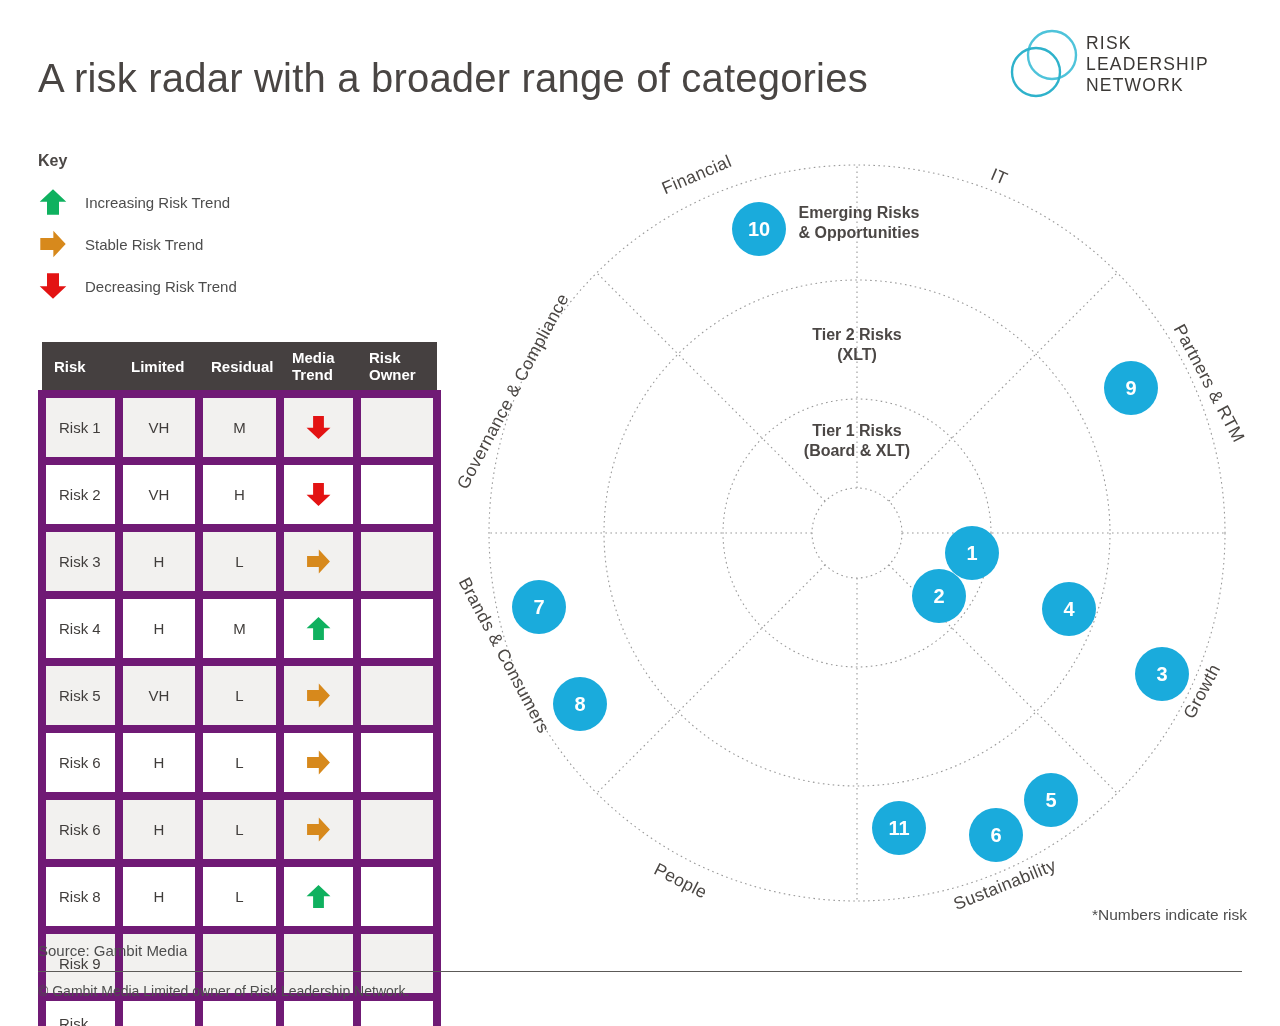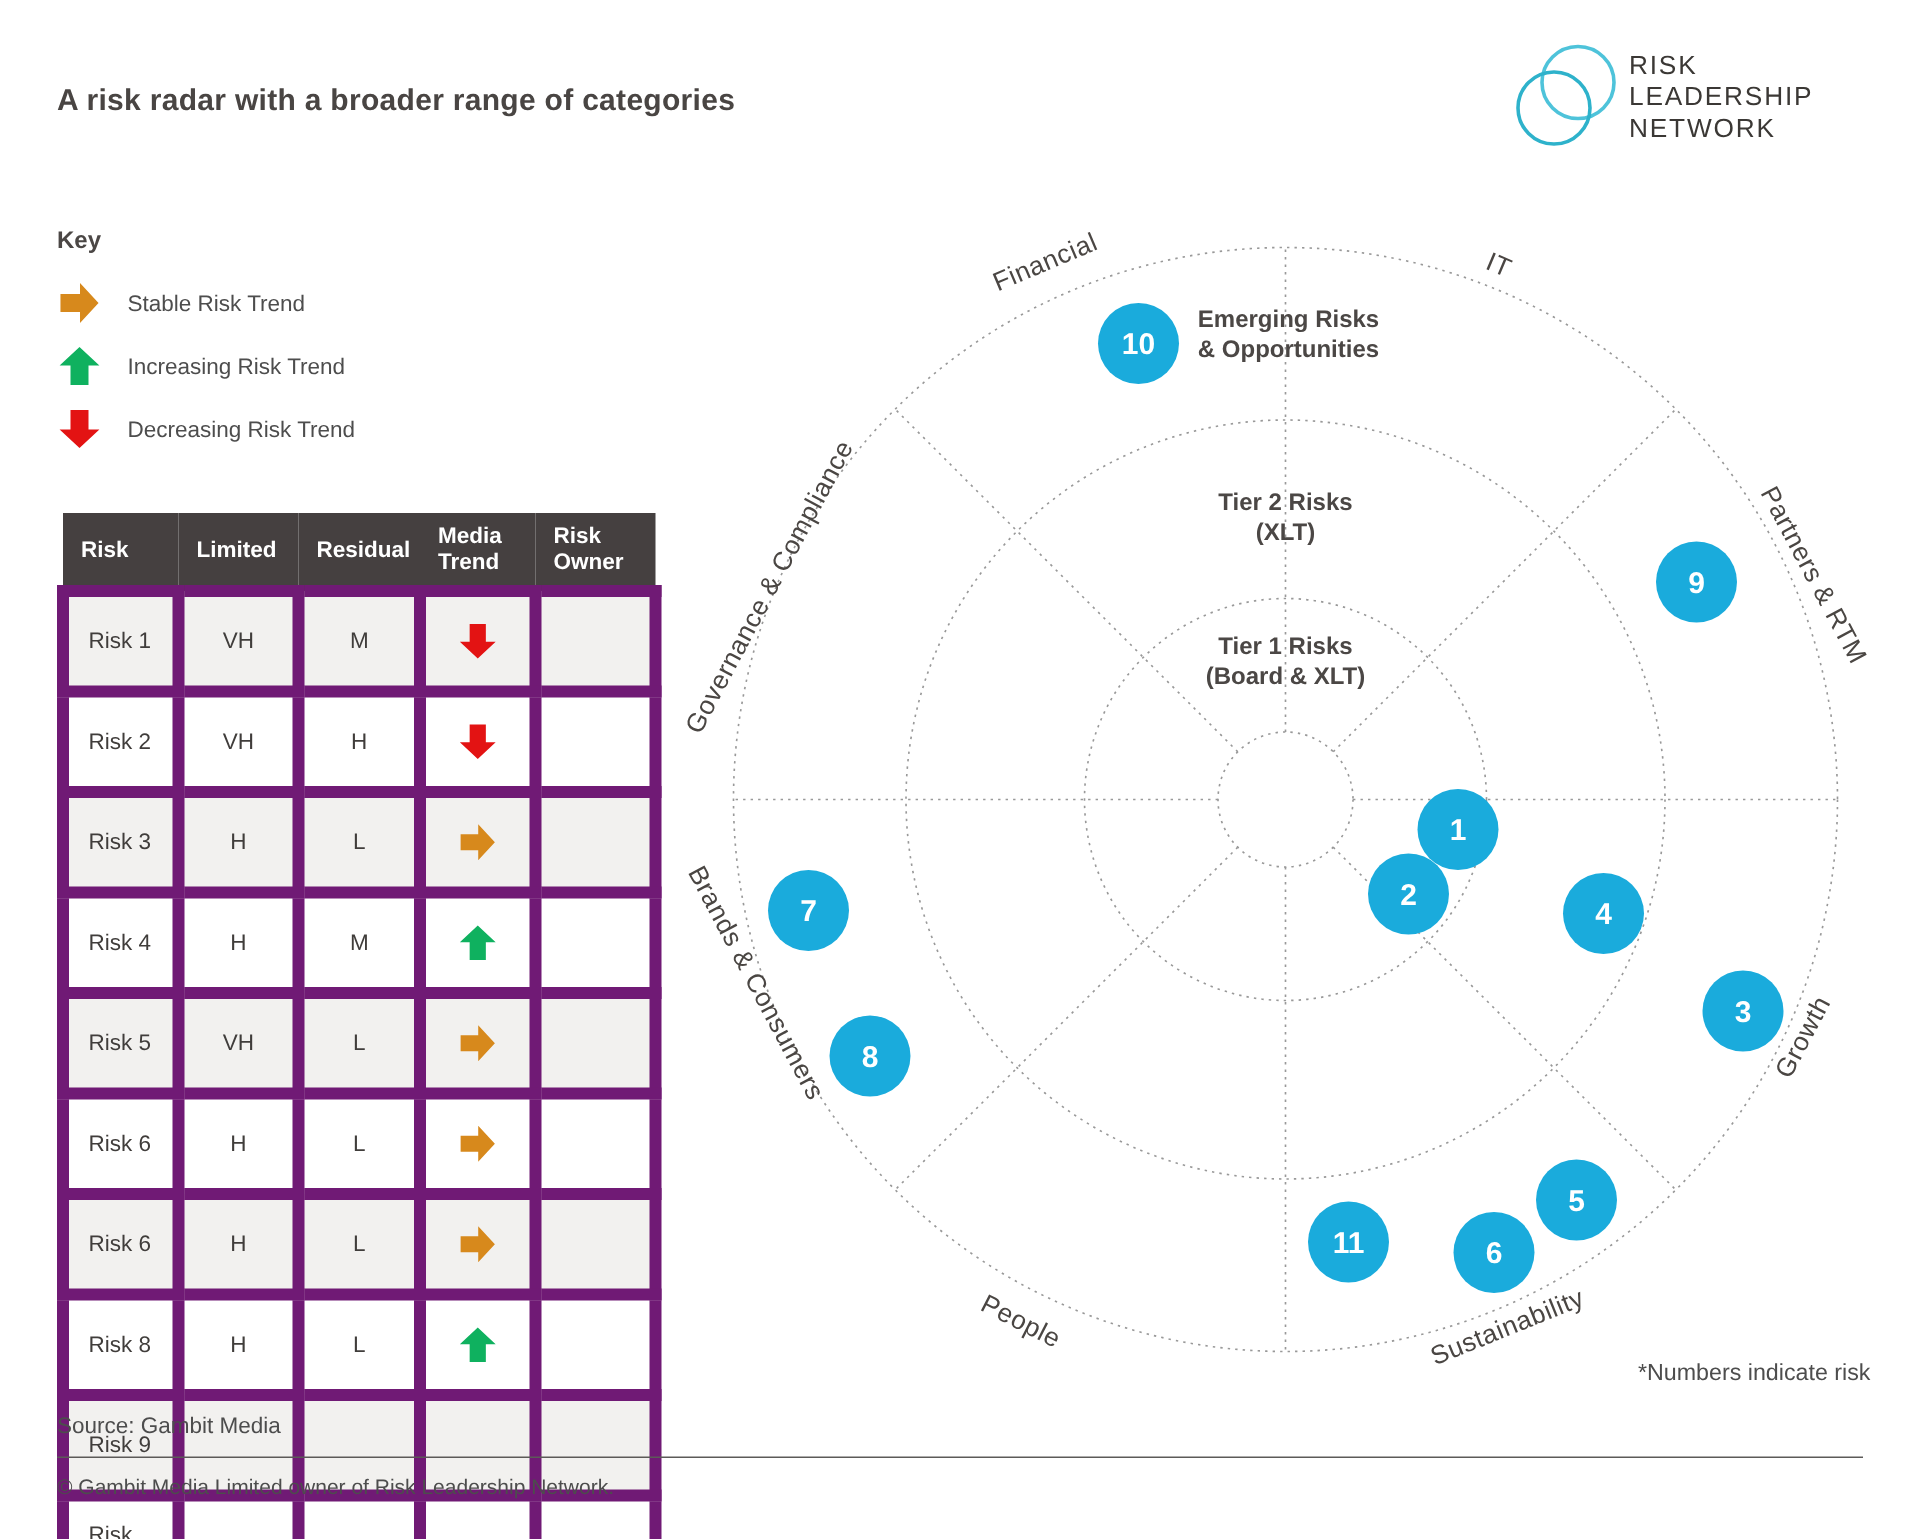--- a/index.html
+++ b/index.html
@@ -4,21 +4,21 @@
 <style>
   html,body { margin:0; padding:0; }
   body {
     width:1280px; height:1026px; position:relative; overflow:hidden;
     background:#ffffff; color:#4d4d4d;
     font-family:"Liberation Sans", sans-serif;
   }
   .abs { position:absolute; }
 
   #title {
-    left:38px; top:56px; font-size:20px; font-weight:bold;
+    left:38px; top:56px; font-size:40px; font-weight:normal;
     color:#494543; letter-spacing:0.2px;
   }
 
   #logo-text {
     left:1086px; top:33px; font-size:17.5px; line-height:21px;
     letter-spacing:1.2px; color:#3b3835;
   }
   #logo-circles { left:1008px; top:26px; }
 
   #key { left:38px; top:152px; }
@@ -67,29 +67,29 @@
   <div>RISK</div>
   <div>LEADERSHIP</div>
   <div>NETWORK</div>
 </div>
 
 <div id="key" class="abs">
   <div id="key-heading">Key</div>
   <div id="key-items">
       <div class="key-item">
         <svg width="30" height="30" viewBox="0 0 26 26" class="arrow-svg">
+          <polygon points="13,2 24.5,12.7 18.2,12.7 18.2,24 7.8,24 7.8,12.7 1.5,12.7" fill="#0fb15f" transform="rotate(0 13 13)"></polygon>
+        </svg>
+        <span class="lbl">Increasing Risk Trend</span>
+      </div>
+      <div class="key-item">
+        <svg width="30" height="30" viewBox="0 0 26 26" class="arrow-svg">
           <polygon points="13,2 24.5,12.7 18.2,12.7 18.2,24 7.8,24 7.8,12.7 1.5,12.7" fill="#d7891c" transform="rotate(90 13 13)"></polygon>
         </svg>
         <span class="lbl">Stable Risk Trend</span>
-      </div>
-      <div class="key-item">
-        <svg width="30" height="30" viewBox="0 0 26 26" class="arrow-svg">
-          <polygon points="13,2 24.5,12.7 18.2,12.7 18.2,24 7.8,24 7.8,12.7 1.5,12.7" fill="#0fb15f" transform="rotate(0 13 13)"></polygon>
-        </svg>
-        <span class="lbl">Increasing Risk Trend</span>
       </div>
       <div class="key-item">
         <svg width="30" height="30" viewBox="0 0 26 26" class="arrow-svg">
           <polygon points="13,2 24.5,12.7 18.2,12.7 18.2,24 7.8,24 7.8,12.7 1.5,12.7" fill="#e31313" transform="rotate(180 13 13)"></polygon>
         </svg>
         <span class="lbl">Decreasing Risk Trend</span>
       </div>
     </div>
 </div>
 

